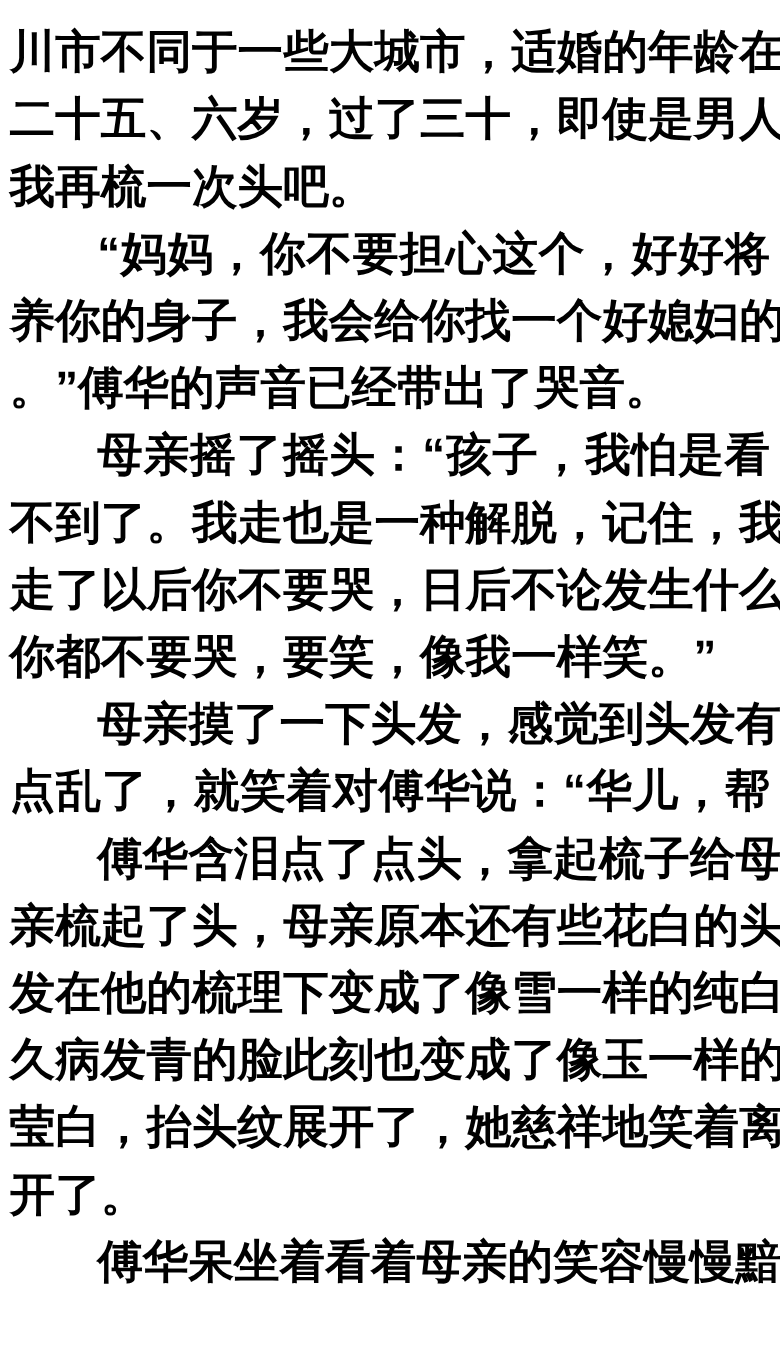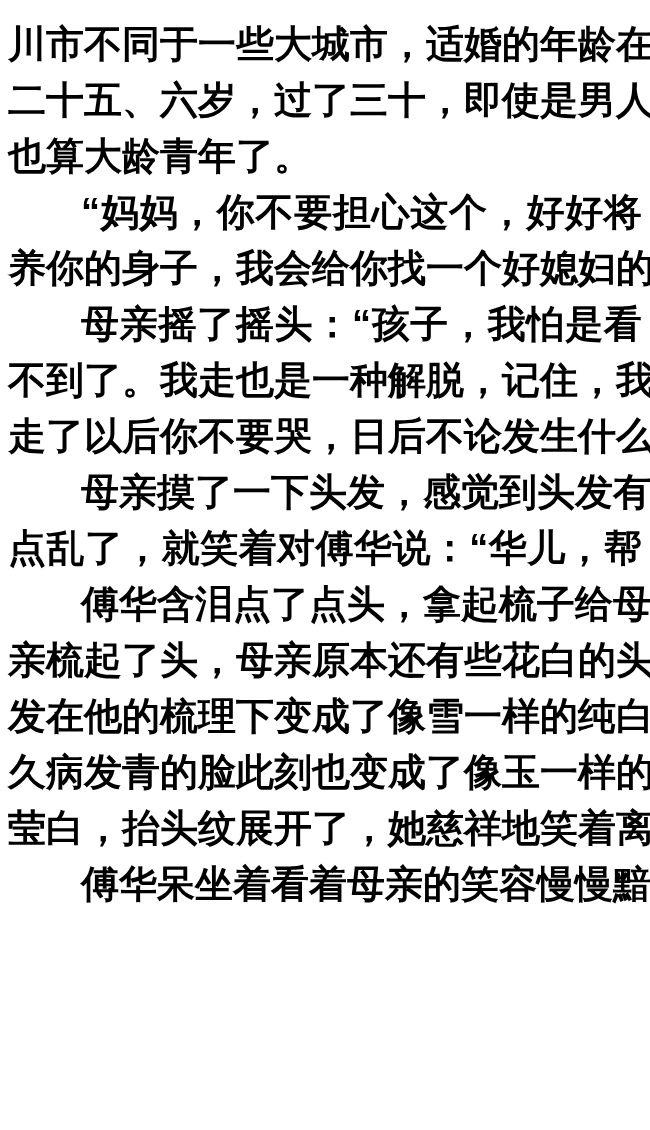--- a/index.html
+++ b/index.html
@@ -78,21 +78,21 @@
         <span>了</span>
         <span>三</span>
         <span>十</span>
         <span>，</span>
         <span>即</span>
         <span>使</span>
         <span>是</span>
         <span>男</span>
         <span>人</span>
       </span>
-    <span class="line">也算大龄青年了。</span>
+    <span class="line">我再梳一次头吧。</span>
   </p>
 
   <p class="para">
     <span class="line fill indent" style="display: flex; justify-content: space-between;">
         <span>“</span>
         <span>妈</span>
         <span>妈</span>
         <span>，</span>
         <span>你</span>
         <span>不</span>
@@ -118,20 +118,21 @@
         <span>给</span>
         <span>你</span>
         <span>找</span>
         <span>一</span>
         <span>个</span>
         <span>好</span>
         <span>媳</span>
         <span>妇</span>
         <span>的</span>
       </span>
+    <span class="line">。”傅华的声音已经带出了哭音。</span>
   </p>
 
   <p class="para">
     <span class="line fill indent" style="display: flex; justify-content: space-between;">
         <span>母</span>
         <span>亲</span>
         <span>摇</span>
         <span>了</span>
         <span>摇</span>
         <span>头</span>
@@ -176,20 +177,21 @@
         <span>，</span>
         <span>日</span>
         <span>后</span>
         <span>不</span>
         <span>论</span>
         <span>发</span>
         <span>生</span>
         <span>什</span>
         <span>么</span>
       </span>
+    <span class="line">你都不要哭，要笑，像我一样笑。”</span>
   </p>
 
   <p class="para">
     <span class="line fill indent" style="display: flex; justify-content: space-between;">
         <span>母</span>
         <span>亲</span>
         <span>摸</span>
         <span>了</span>
         <span>一</span>
         <span>下</span>
@@ -311,20 +313,21 @@
         <span>了</span>
         <span>，</span>
         <span>她</span>
         <span>慈</span>
         <span>祥</span>
         <span>地</span>
         <span>笑</span>
         <span>着</span>
         <span>离</span>
       </span>
+    <span class="line">开了。</span>
   </p>
 
   <p class="para">
     <span class="line fill indent" style="display: flex; justify-content: space-between;">
         <span>傅</span>
         <span>华</span>
         <span>呆</span>
         <span>坐</span>
         <span>着</span>
         <span>看</span>

